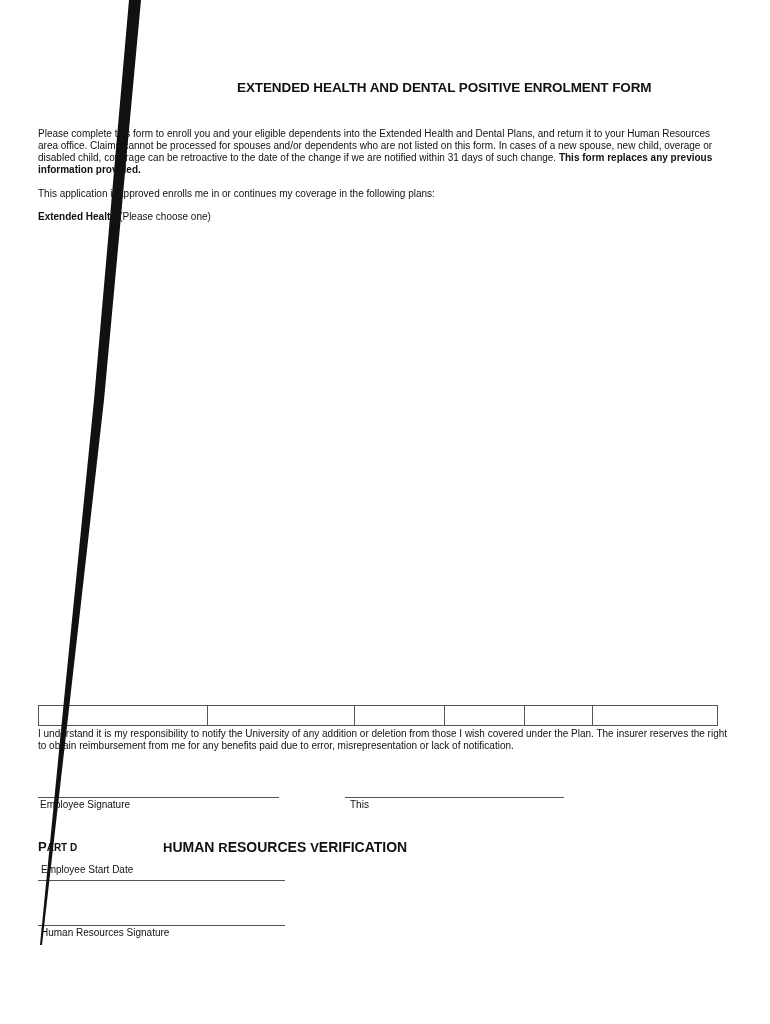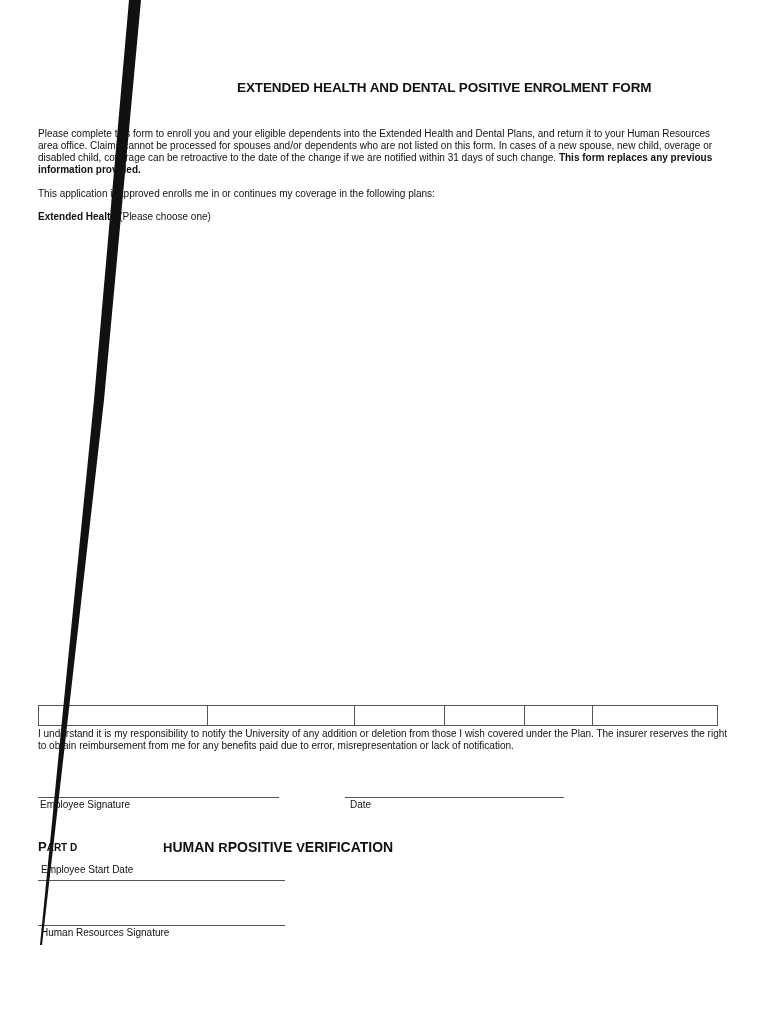--- a/index.html
+++ b/index.html
@@ -52,25 +52,25 @@
   </tr>
 </tbody>
   </table>
 
 <div class="abs notice">I understand it is my responsibility to notify the University of any addition or deletion from those I wish covered under the Plan.  The insurer reserves the right to obtain reimbursement from me for any benefits paid due to error, misrepresentation or lack of notification.</div>
 
 <div class="abs sigline" style="left:38px; top:797px; width:241px;"></div>
 <div class="abs label" style="left:40px; top:799px;">Employee Signature</div>
 
 <div class="abs sigline" style="left:345px; top:797px; width:219px;"></div>
-<div class="abs label" style="left:350px; top:799px;">Date</div>
+<div class="abs label" style="left:350px; top:799px;">This</div>
 
 <div class="abs partd"><span>P</span><span class="sc">ART D</span></div>
 
-<div class="abs hrv"><span>H</span><span class="sc">UMAN </span><span>R</span><span class="sc">POSITIVE </span><span>V</span><span class="sc">ERIFICATION</span></div>
+<div class="abs hrv"><span>H</span><span class="sc">UMAN </span><span>R</span><span class="sc">ESOURCES </span><span>V</span><span class="sc">ERIFICATION</span></div>
 
 <div class="abs sigline" style="left:38px; top:880px; width:247px;"></div>
 <div class="abs label" style="left:41px; top:864px;">Employee Start Date</div>
 
 <div class="abs sigline" style="left:38px; top:925px; width:247px;"></div>
 <div class="abs label" style="left:41px; top:927px;">Human Resources Signature</div>
 
 <svg class="abs stroke" viewBox="0 0 770 1024" width="770" height="1024">
   <polygon points="129,0 141,0 104,400 70,700 42,945 40,945 64,700 94,400" fill="#111"></polygon>
 </svg>

